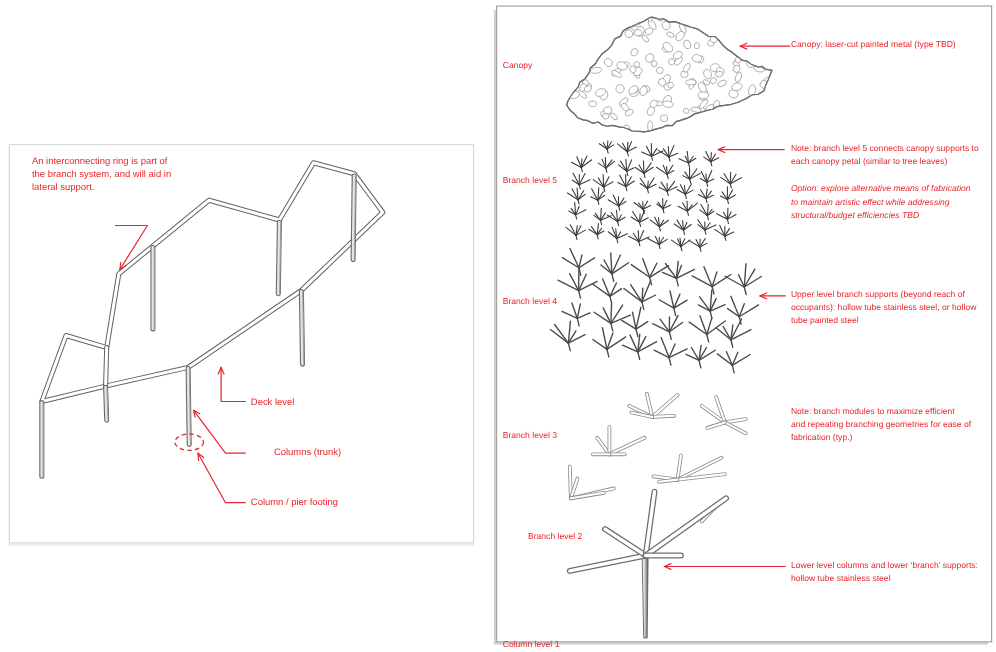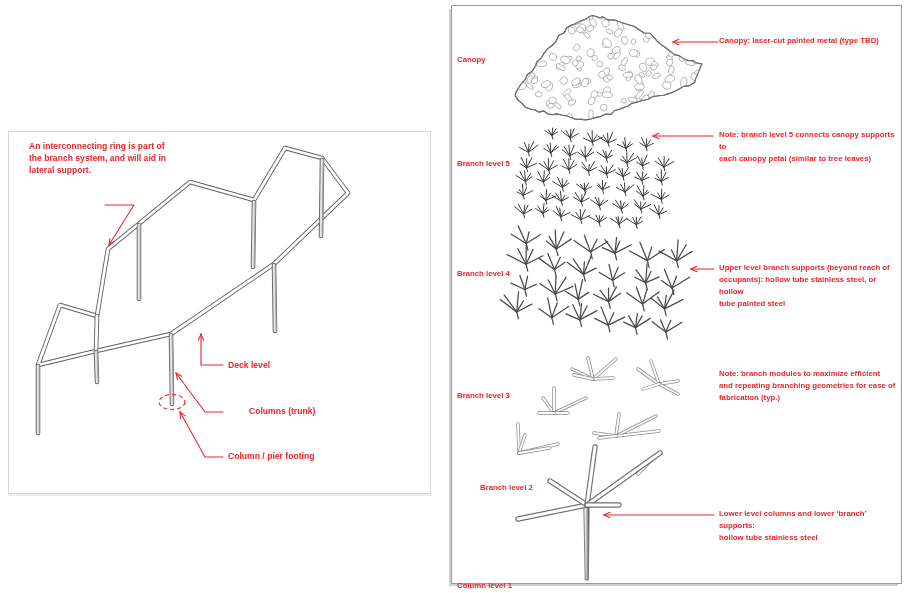--- a/index.html
+++ b/index.html
@@ -2,21 +2,21 @@
 <html><head>
 <meta charset="utf-8">
 <style>
   html,body{margin:0;padding:0;background:#fff;}
   body{width:905px;height:593px;position:relative;font-family:"Liberation Sans",sans-serif;overflow:hidden;
        --red:#e8252c;}
   .panel{position:absolute;background:#fff;}
   #left-panel{left:8px;top:131px;width:421px;height:361px;border:1px solid #d6d6d6;box-shadow:0 2px 0 #ececec;}
   #right-panel{left:451px;top:5px;width:449px;height:577px;border:1px solid #9a9a9a;box-shadow:-3px 3px 0 -1px #cfcfcf;}
   .panel svg{position:absolute;left:0;top:0;}
-  .red-text{position:absolute;color:var(--red);font-weight:bold;white-space:pre-line;}
+  .red-text{position:absolute;color:var(--red);font-weight:normal;white-space:pre-line;}
   .lp-text{font-size:8.6px;line-height:12px;}
   .rp-label{font-size:7.8px;line-height:12px;}
   .rp-ann{font-size:7.8px;line-height:12px;width:182px;}
   .italic{font-style:italic;}
 </style>
 </head>
 <body style="--red: #e8252c;">
 
 <div id="left-panel" class="panel">
   <svg id="left-svg" width="421" height="361" viewBox="0 0 421 361">
@@ -753,20 +753,23 @@
   <div class="red-text rp-label" style="left:5px;top:152px;">Branch level 5</div>
   <div class="red-text rp-label" style="left:5px;top:262px;">Branch level 4</div>
   <div class="red-text rp-label" style="left:5px;top:384px;">Branch level 3</div>
   <div class="red-text rp-label" style="left:5px;top:476px;padding-left:23px;">Branch level 2</div>
   <div class="red-text rp-label" style="left:5px;top:541px;margin-top:33px;">Column level 1
 (trunk)</div>
 
   <div class="red-text rp-ann" style="left:267px;top:29px;">Canopy: laser-cut painted metal (type TBD)</div>
   <div class="red-text rp-ann" style="left:267px;top:123px;">Note: branch level 5 connects canopy supports to
 each canopy petal (similar to tree leaves)</div>
+  <div class="red-text rp-ann italic" style="left:267px;top:160px;">Option: explore alternative means of fabrication
+to maintain artistic effect while addressing
+structural/budget efficiencies TBD</div>
   <div class="red-text rp-ann" style="left:267px;top:362px;">Note: branch modules to maximize efficient
 and repeating branching geometries for ease of
 fabrication (typ.)</div>
   <div class="red-text rp-ann" style="left:267px;top:256px;">Upper level branch supports (beyond reach of
 occupants): hollow tube stainless steel, or hollow
 tube painted steel</div>
   <div class="red-text rp-ann" style="left:267px;top:502px;">Lower level columns and lower ‘branch’ supports:
 hollow tube stainless steel</div>
 </div>
 

